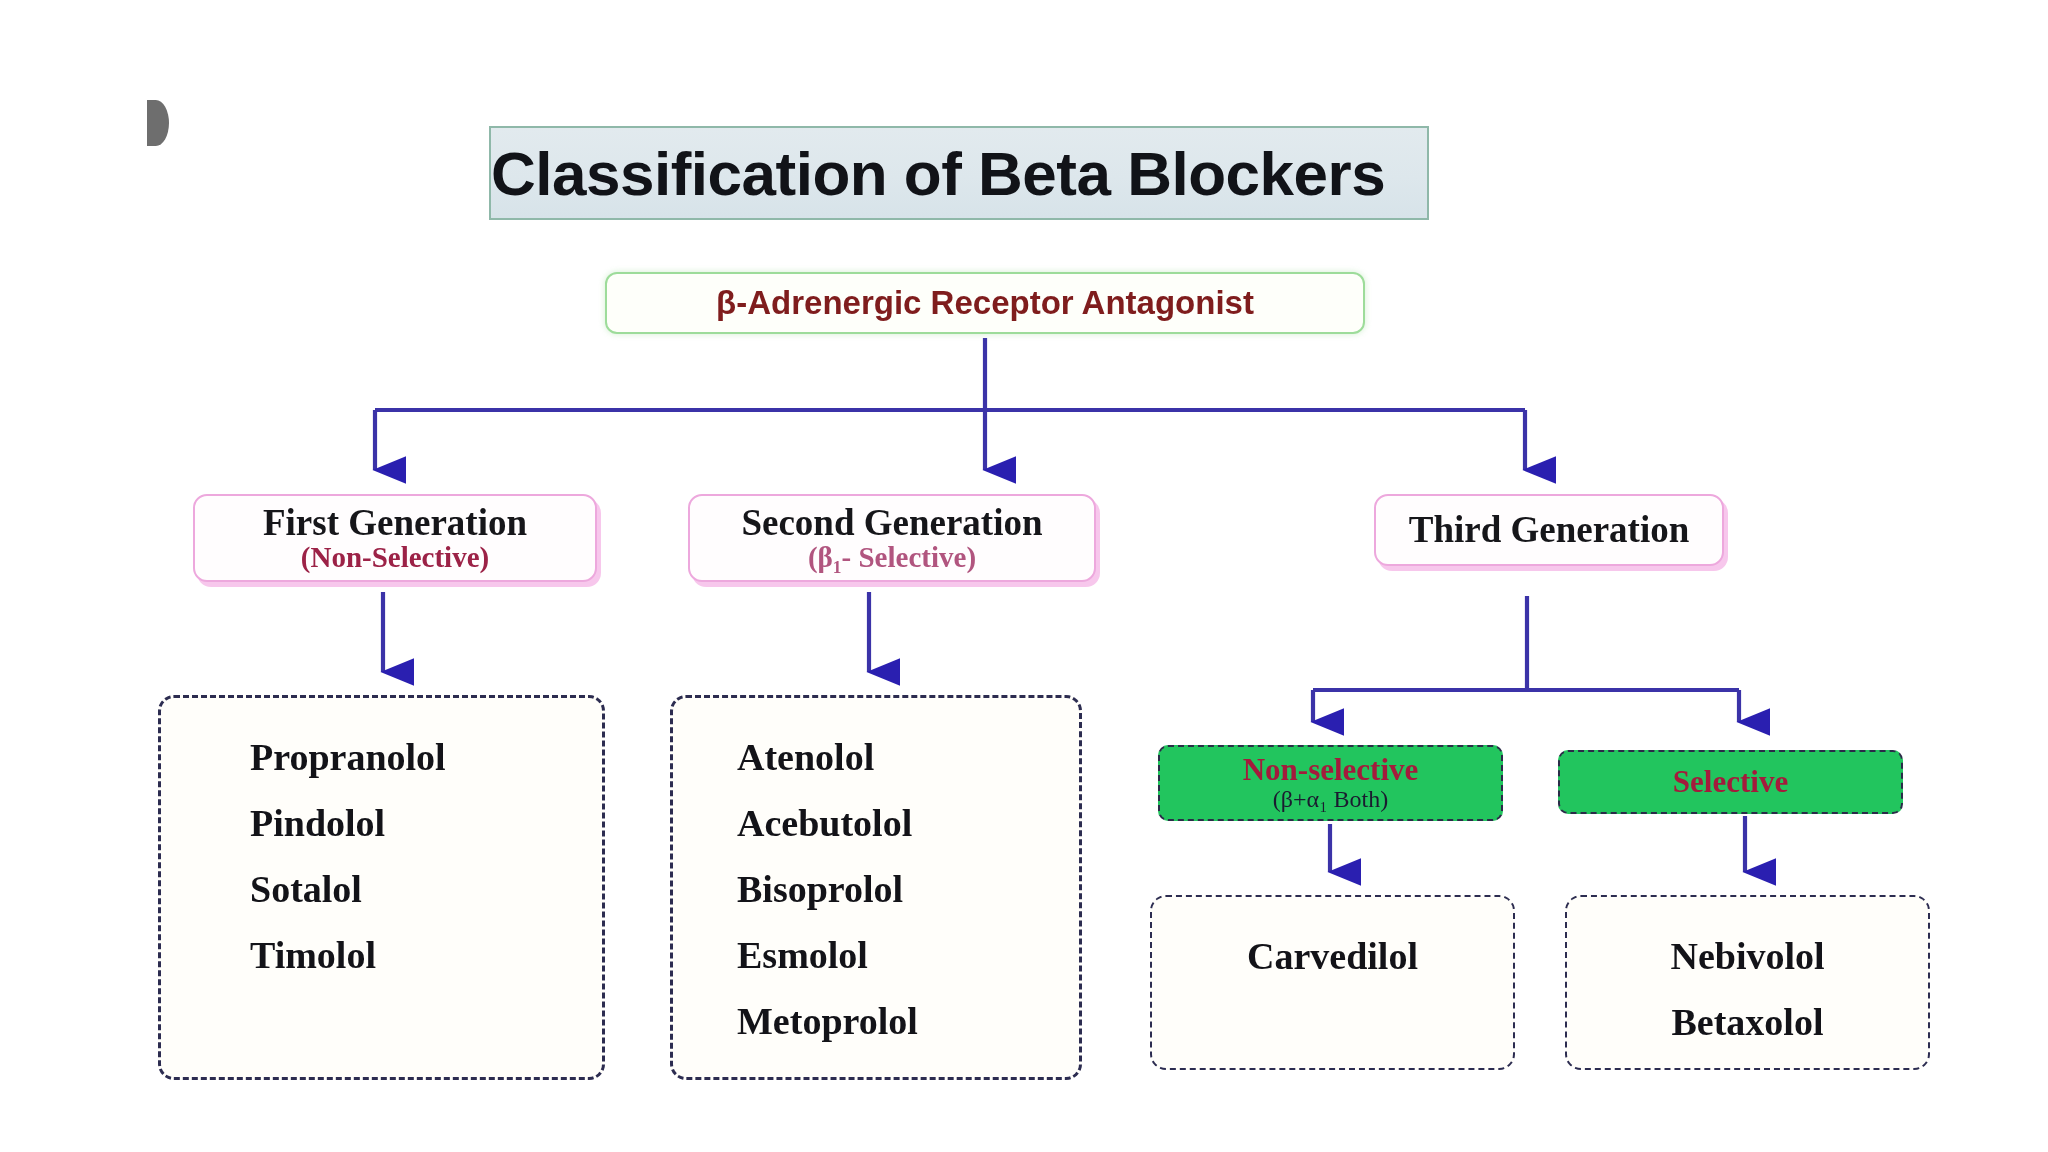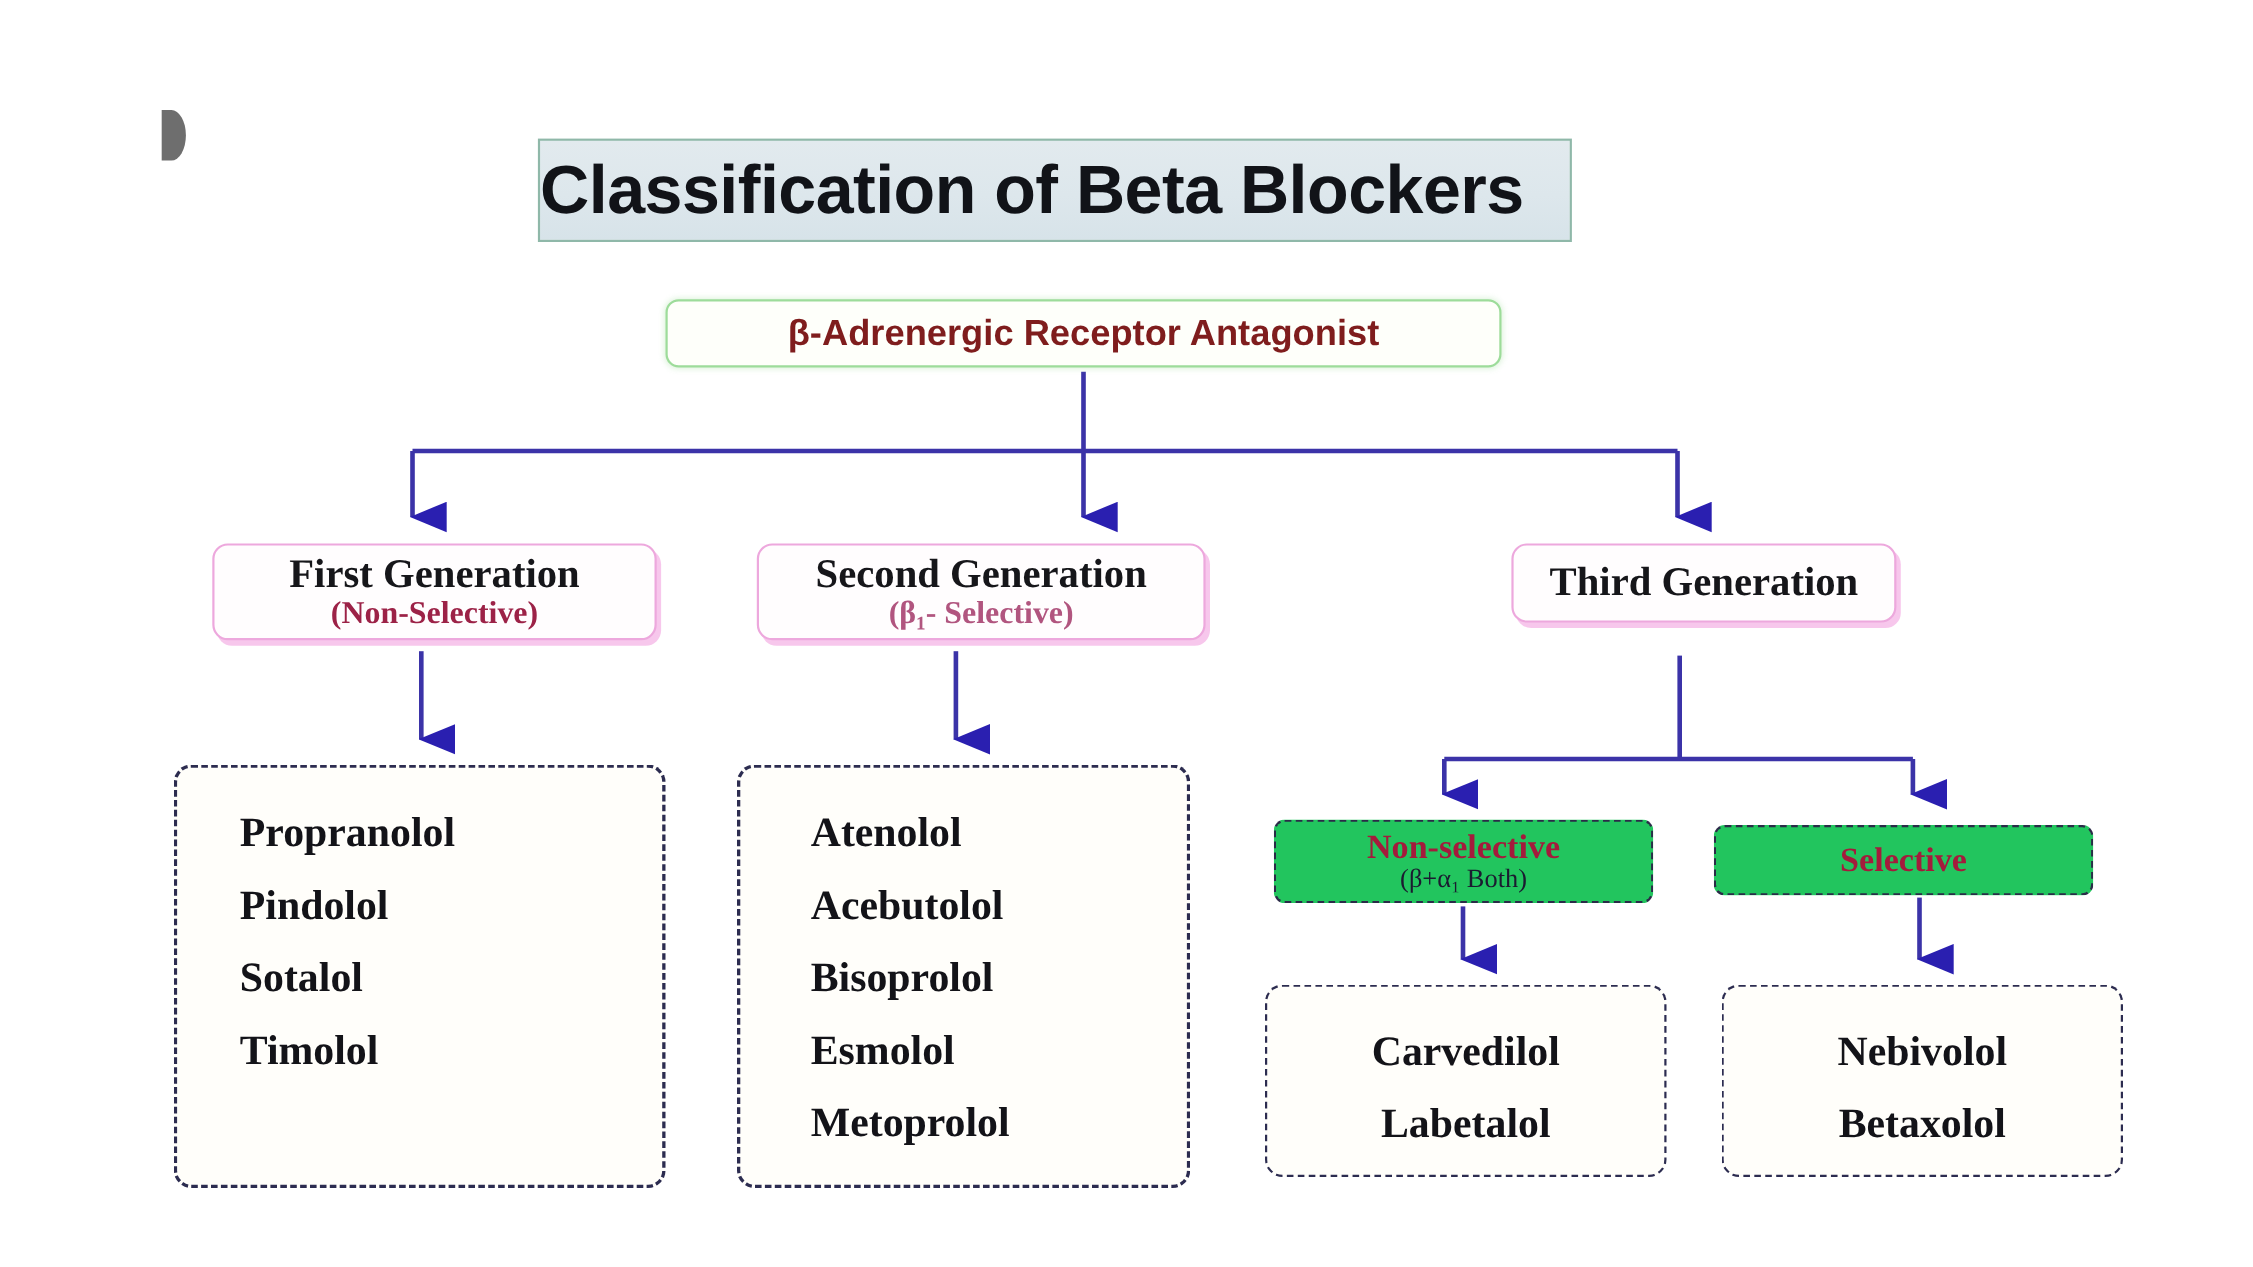--- a/index.html
+++ b/index.html
@@ -165,21 +165,21 @@
   .drug-item {
     font-family: "Liberation Serif", serif;
     font-weight: bold;
     font-size: 38px;
     color: #131318;
     white-space: nowrap;
   }
 
   #drugs1 { left: 158px; top: 695px; width: 447px; height: 385px; }
   #drugs1 .drug-list { margin-left: 57px; }
-  #drugs1 .drug-item { line-height: 66px; }
+  #drugs1 .drug-item { line-height: 66px; margin-left: 32px; }
 
   #drugs2 { left: 670px; top: 695px; width: 412px; height: 385px; }
   #drugs2 .drug-list { margin-left: 64px; }
   #drugs2 .drug-item { line-height: 66px; }
 
   #drugs3 { left: 1150px; top: 895px; width: 365px; height: 175px; }
   #drugs3 .drug-list { margin-left: 0; text-align: center; }
   #drugs3 .drug-item { line-height: 66px; }
 
   #drugs4 { left: 1565px; top: 895px; width: 365px; height: 175px; }
@@ -279,21 +279,20 @@
       <li class="drug-item">Acebutolol</li>
       <li class="drug-item">Bisoprolol</li>
       <li class="drug-item">Esmolol</li>
       <li class="drug-item">Metoprolol</li>
     </ul>
   </div>
 
   <div class="drug-box tight" id="drugs3">
     <ul class="drug-list">
       <li class="drug-item">Carvedilol</li>
-      <li class="drug-item">Labetalol</li>
     </ul>
   </div>
 
   <div class="drug-box tight" id="drugs4">
     <ul class="drug-list">
       <li class="drug-item">Nebivolol</li>
       <li class="drug-item">Betaxolol</li>
     </ul>
   </div>
 

